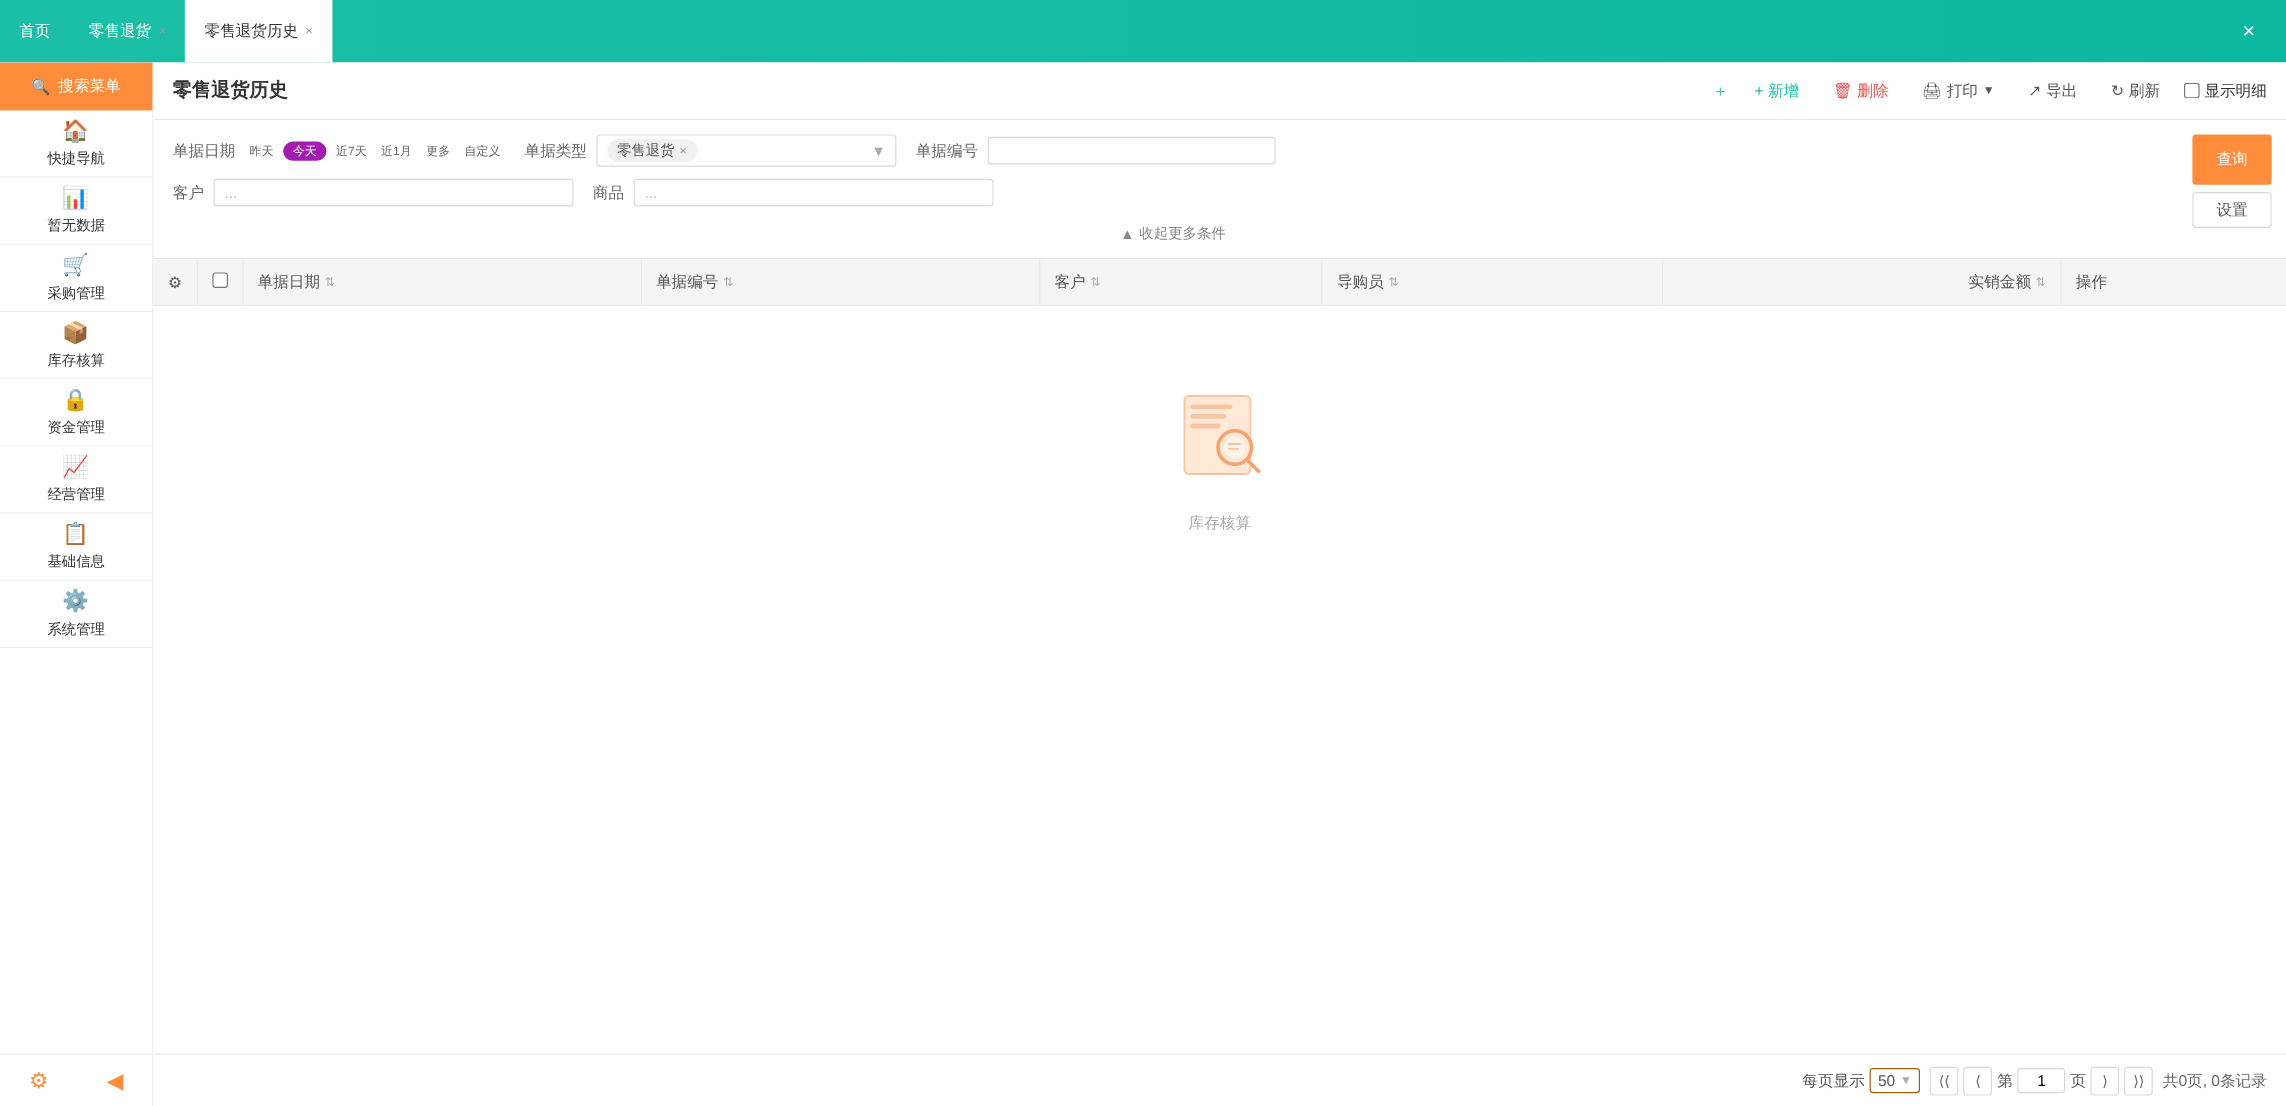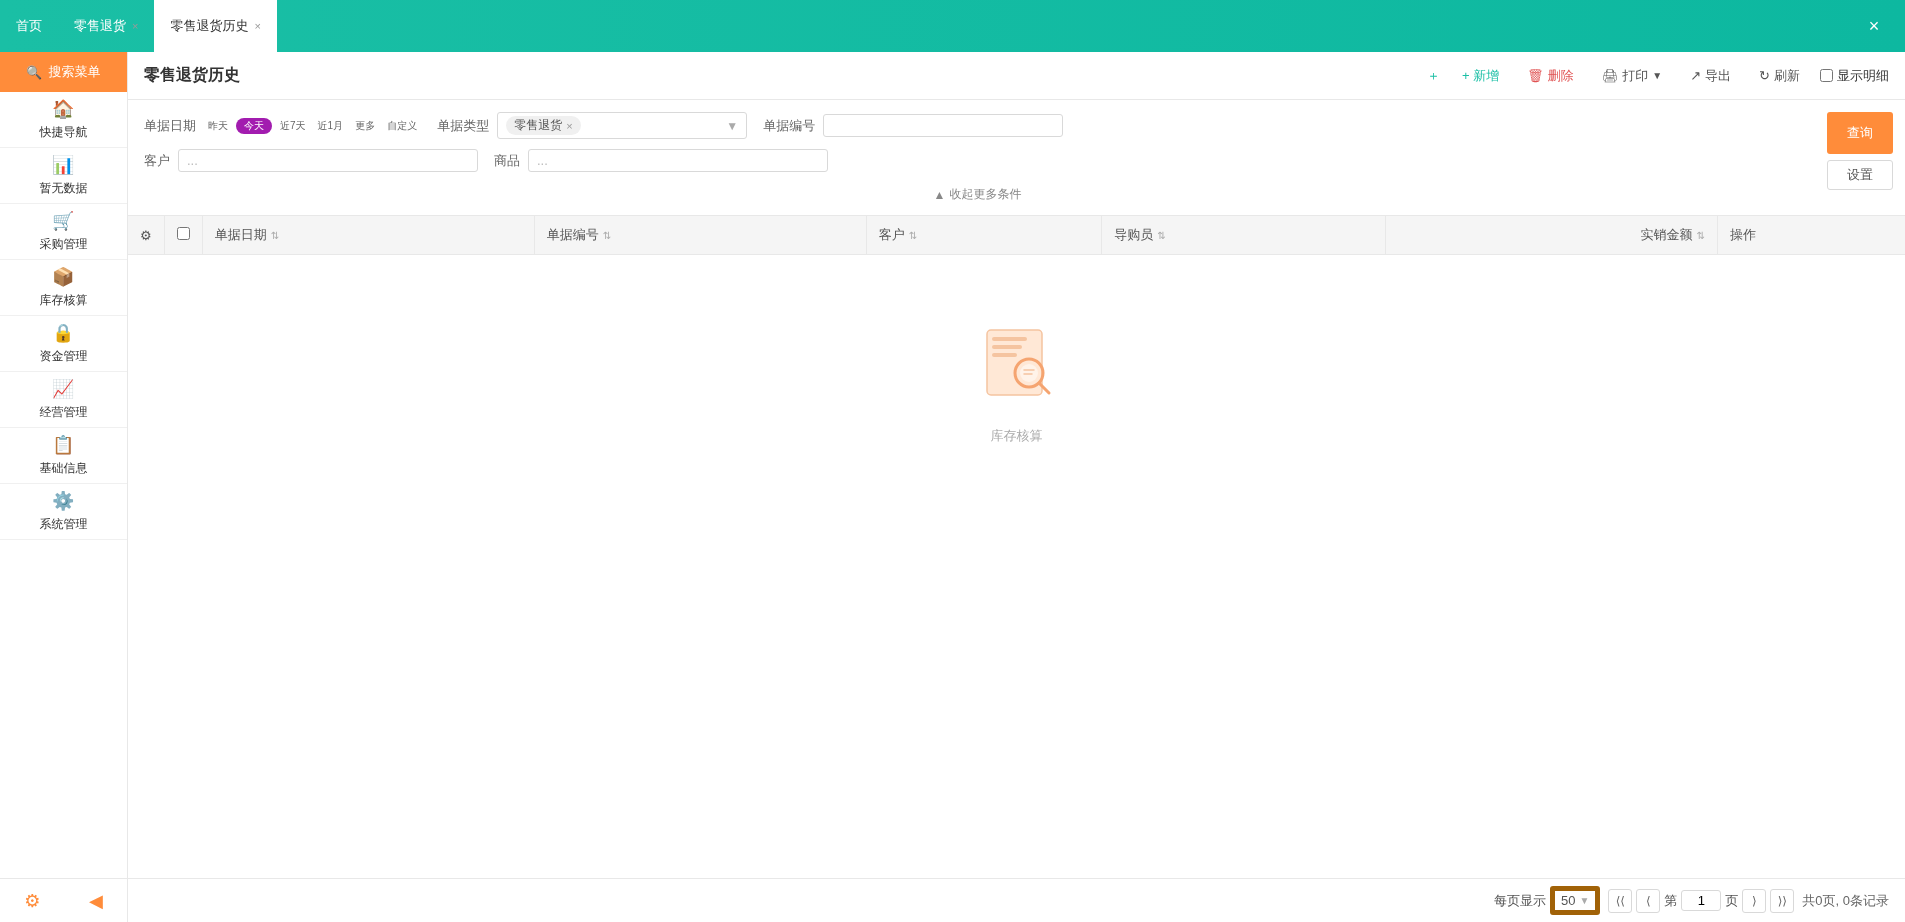--- a/index.html
+++ b/index.html
@@ -328,21 +328,21 @@
       font-size: 13px;
       color: #555;
       background: #fff;
     }
     .page-size-select {
       display: flex;
       align-items: center;
       gap: 4px;
     }
     .page-size-box {
-      border: 5px solid #a16207;
+      border: 1px solid #a16207;
       border-radius: 3px;
       padding: 2px 6px;
       font-size: 13px;
       display: flex;
       align-items: center;
       gap: 4px;
       cursor: pointer;
     }
     .page-nav {
       display: flex;

